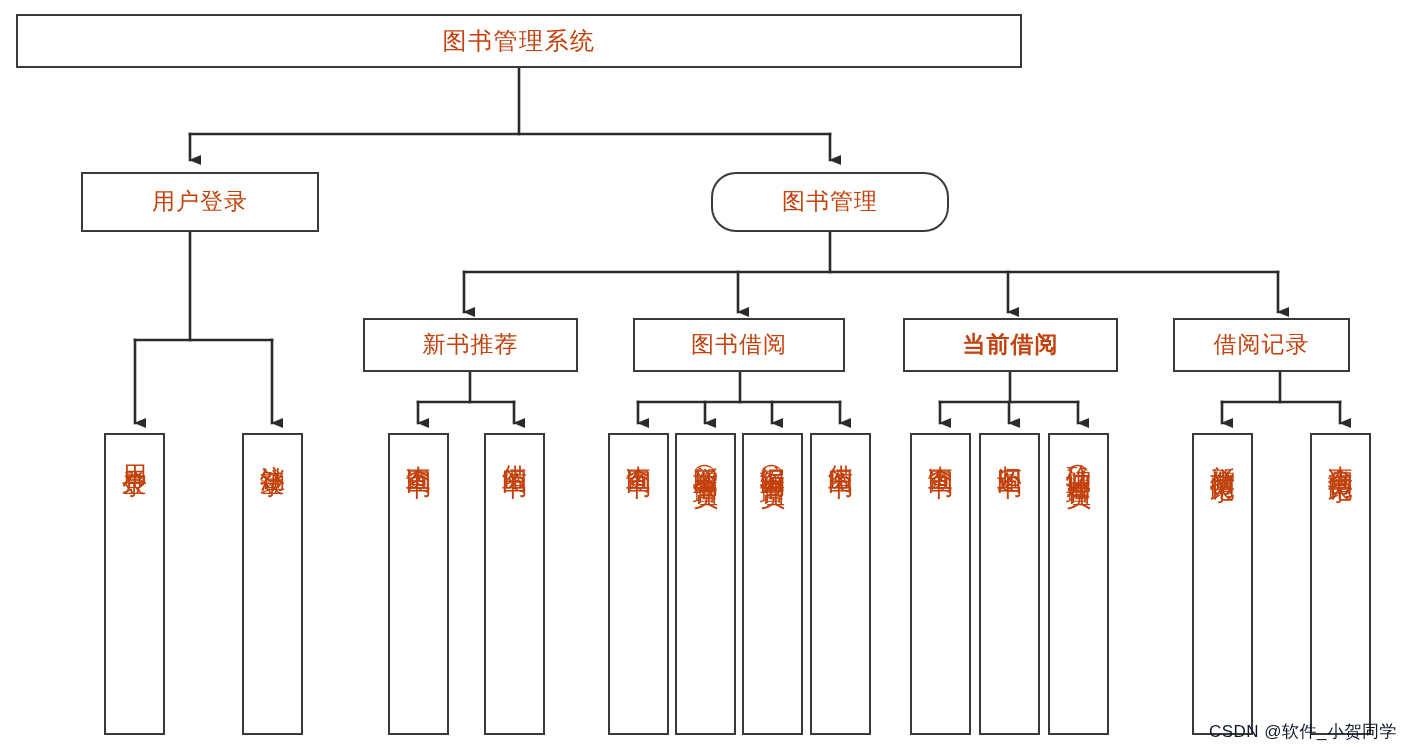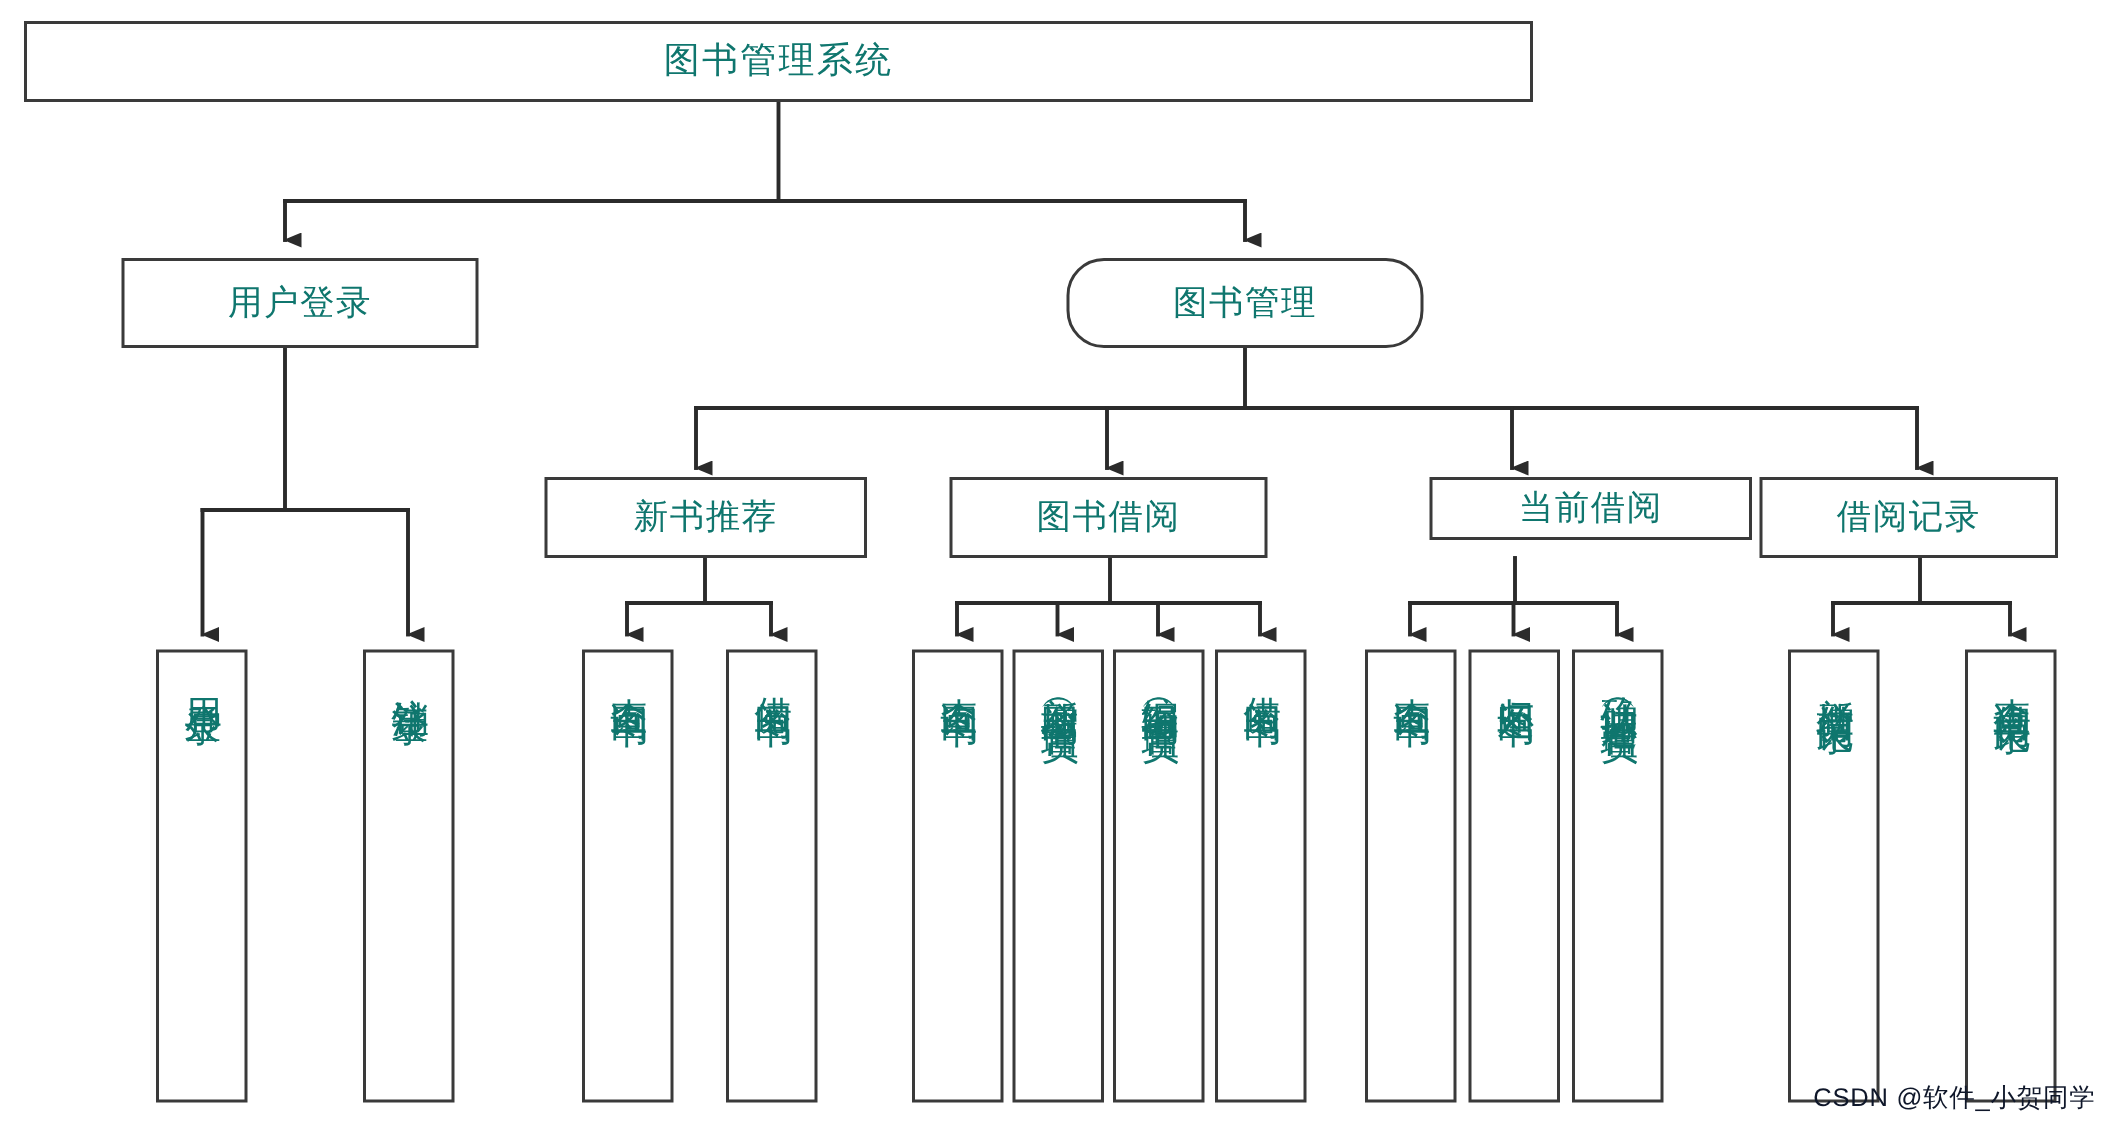--- a/index.html
+++ b/index.html
@@ -28,21 +28,21 @@
     background:#ffffff;
     border:2px solid #3a3a3a;
     display:flex;
     align-items:center;
     justify-content:center;
     z-index:2;
   }
   .node .label{
     display:block;
     text-align:center;
-    color:#0f766e;
+    color:#c2410c;
     line-height:1.18;
     white-space:nowrap;
   }
   
   .node.horiz .label{
     font-size:23px;
     letter-spacing:1px;
   }
   .node.root .label{
     font-size:24px;
@@ -144,25 +144,25 @@
   </div>
 
   <div class="node horiz" style="left:363px; top:318px; width:215px; height:54px;">
     <span class="label">新书推荐</span>
   </div>
 
   <div class="node horiz" style="left:633px; top:318px; width:212px; height:54px;">
     <span class="label">图书借阅</span>
   </div>
 
-  <div class="node horiz" style="left:953px; top:318px; width:215px; height:42px;">
+  <div class="node horiz" style="left:903px; top:318px; width:215px; height:54px;font-weight:bold;">
     <span class="label">当前借阅</span>
   </div>
 
-  <div class="node horiz" style="left:1173px; top:318px; width:199px; height:54px;">
+  <div class="node horiz" style="left:1173px; top:318px; width:177px; height:54px;">
     <span class="label">借阅记录</span>
   </div>
 
   <div class="node leaf" style="left:104px; top:433px; width:61px; height:302px;">
     <span class="label">用户登录</span>
   </div>
 
   <div class="node leaf" style="left:242px; top:433px; width:61px; height:302px;">
     <span class="label">注销登录</span>
   </div>

